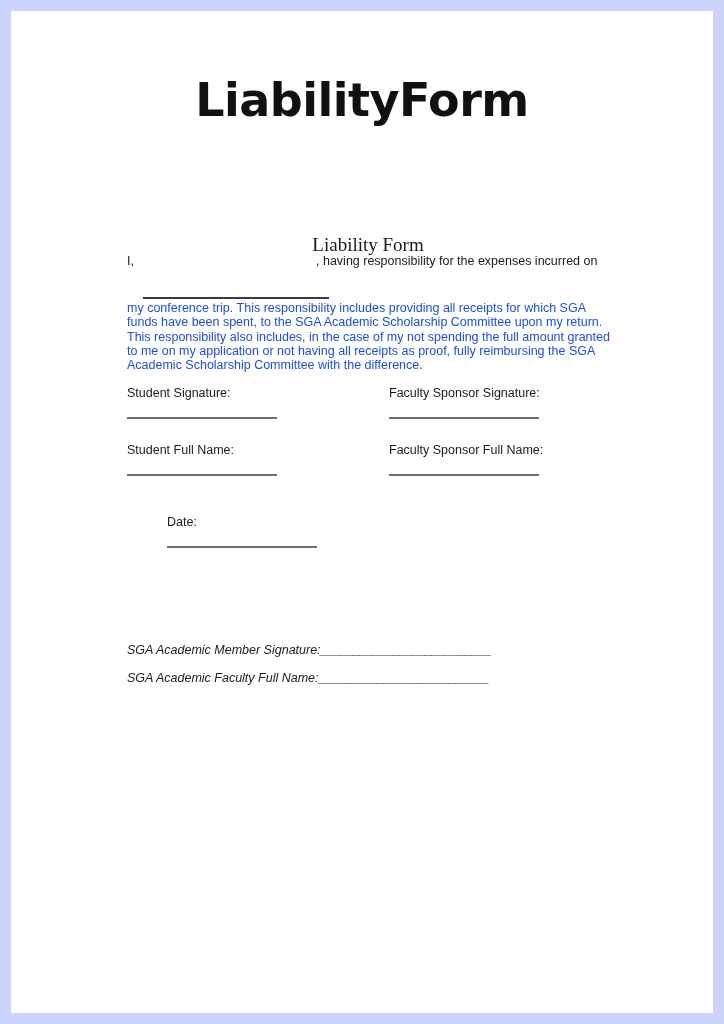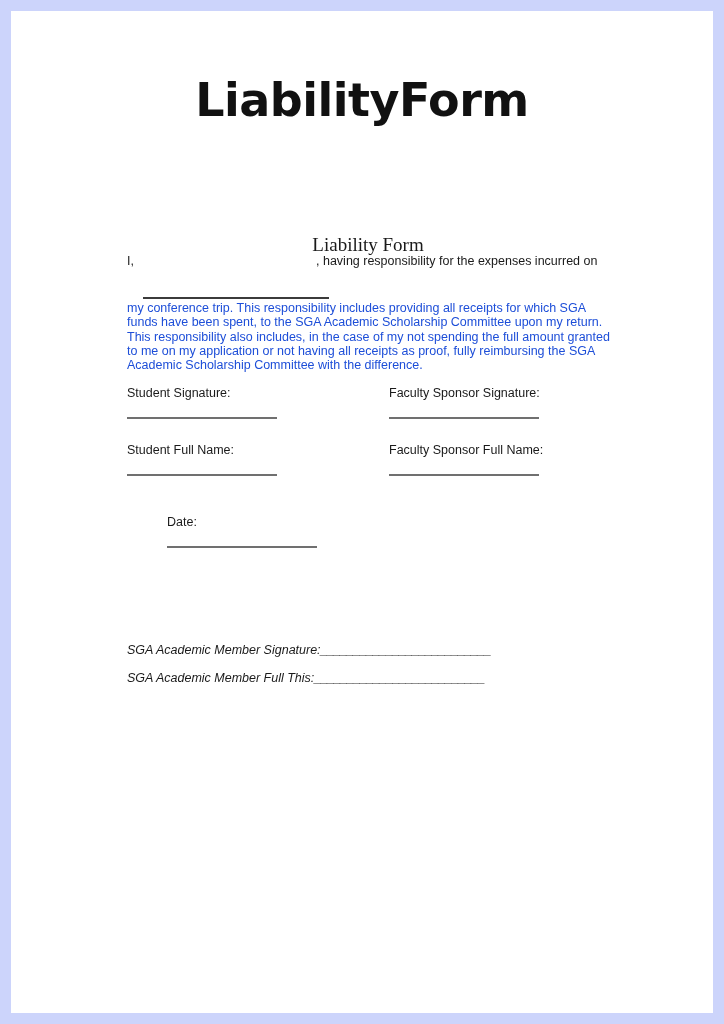--- a/index.html
+++ b/index.html
@@ -212,18 +212,18 @@
     <div class="date-block">
       <div class="sig-label">Date:</div>
       <div class="sig-rule"></div>
     </div>
 
     <div class="sga-block">
       <div class="sga-line">
         <span>SGA Academic Member Signature:</span><span class="sga-fill">__________________________</span>
       </div>
       <div class="sga-line">
-        <span>SGA Academic Member Full This:</span><span class="sga-fill">__________________________</span>
+        <span>SGA Academic Faculty Full Name:</span><span class="sga-fill">__________________________</span>
       </div>
     </div>
 
   </div>
 </div>
 
 </body></html>

